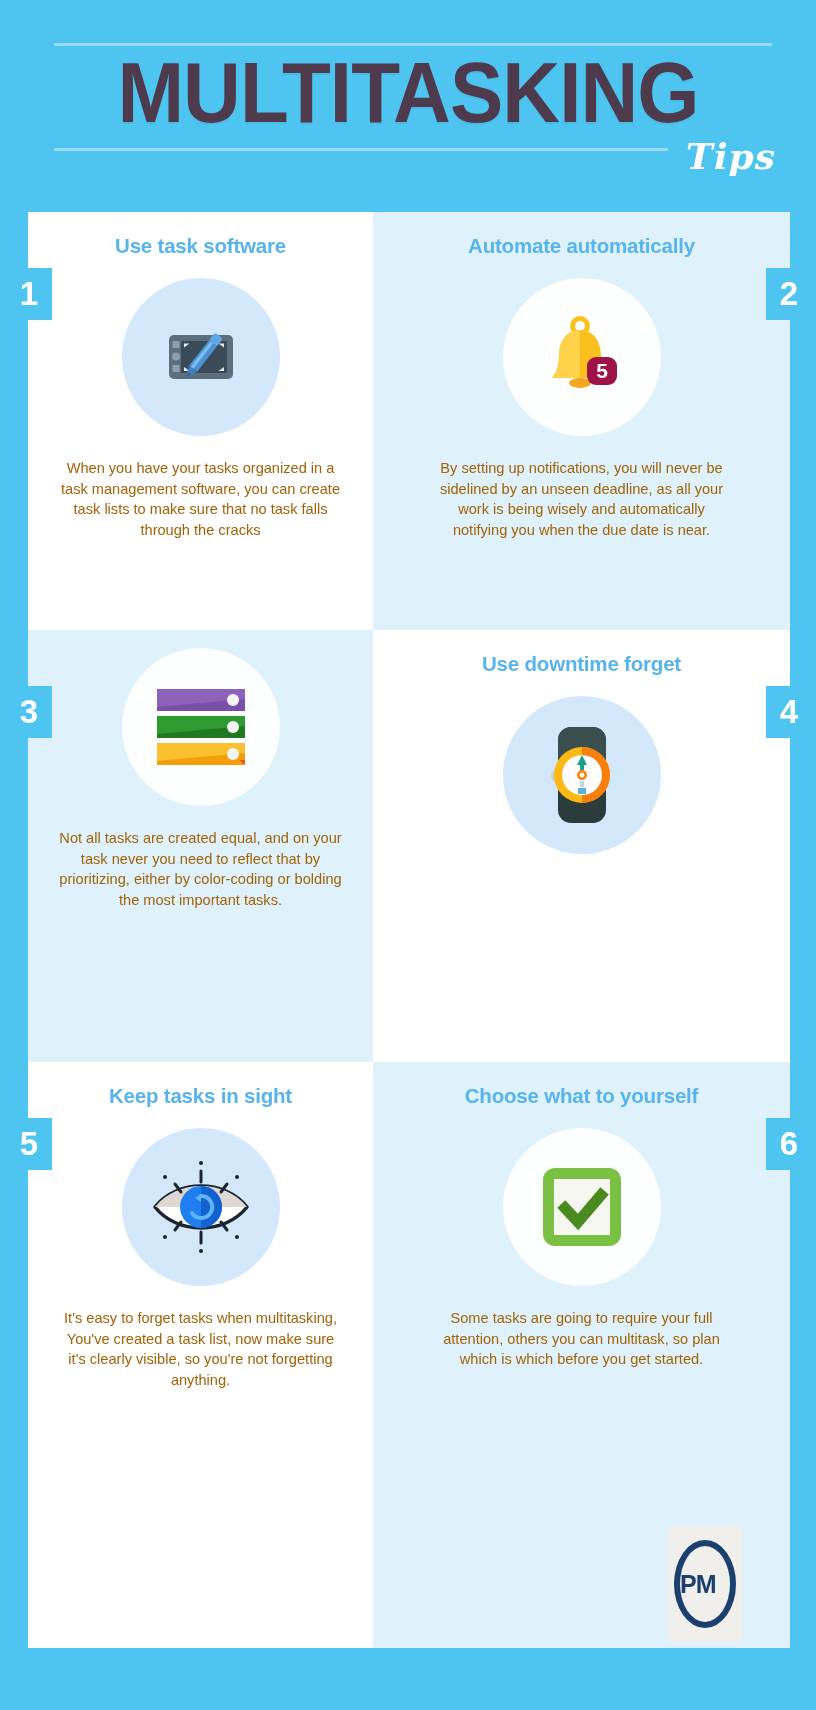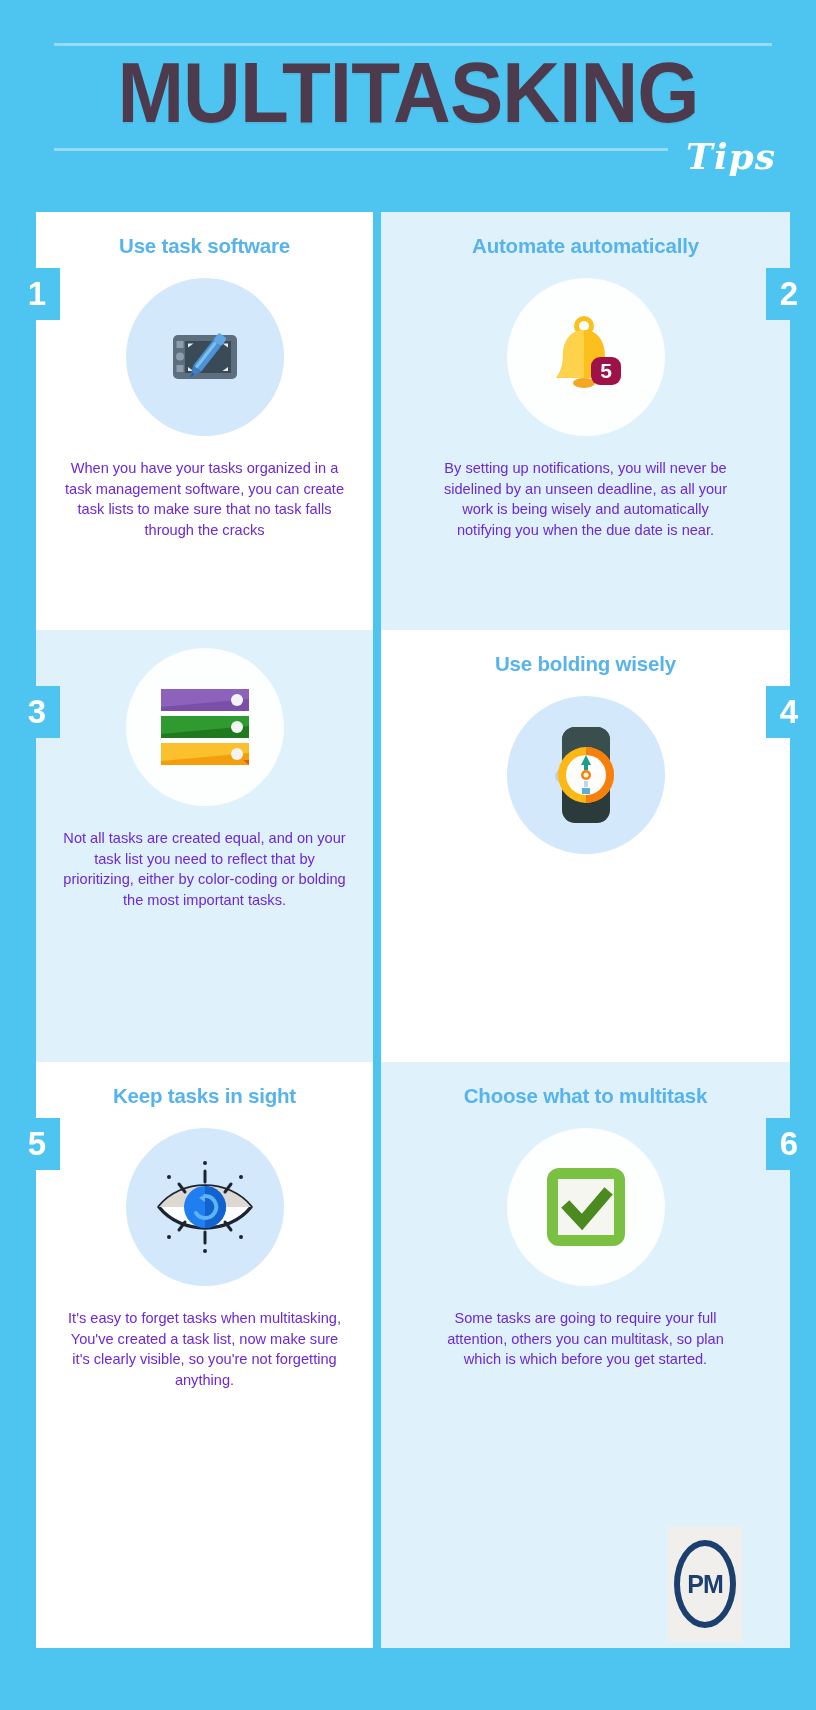--- a/index.html
+++ b/index.html
@@ -71,21 +71,20 @@
     height: 1436px;
     display: grid;
     grid-template-columns: 345px 417px;
     grid-template-rows: 418px 432px 586px;
   }
 
   .card {
     position: relative;
     overflow: visible;
     padding: 0;
-    margin-left: 8px;
   }
   .card.bg-white { background: #ffffff; }
   .card.bg-tint  { background: #dff2fc; }
 
   .card-title {
     margin-top: 20px;
     text-align: center;
     font-family: "Liberation Sans", sans-serif;
     font-weight: 700;
     font-size: 20.5px;
@@ -122,21 +121,21 @@
   }
   .icon-wrap.circ-blue  { background: #d3e8fb; }
   .icon-wrap.circ-white { background: #fdfefe; }
 
   .card-body {
     margin: 22px auto 0;
     text-align: center;
     font-family: "Liberation Sans", sans-serif;
     font-size: 14.6px;
     line-height: 20.5px;
-    color: #6d28d9;
+    color: #a16207;
     padding: 0 24px;
     max-width: 335px;
   }
   .card.col-right .card-body { max-width: 335px; }
 
   
   .pm-logo {
     position: absolute;
     right: 48px;
     bottom: 6px;
@@ -147,21 +146,21 @@
     align-items: center;
     justify-content: center;
   }
   .pm-ring {
     width: 62px;
     height: 88px;
     border: 6px solid #1b3f6e;
     border-radius: 50%;
     display: flex;
     align-items: center;
-    justify-content: center;
+    justify-content: flex-start;
   }
   .pm-text {
     font-family: "Liberation Sans", sans-serif;
     font-weight: 700;
     font-size: 25px;
     color: #1b3f6e;
     letter-spacing: -1px;
   }
 </style>
 </head>
@@ -230,25 +229,25 @@
           <circle cx="82" cy="19" r="6" fill="#f4f4f4"></circle>
           <rect x="6" y="35" width="88" height="22" fill="#1f7a1f"></rect>
           <path d="M6 35 L94 35 L94 45 L6 53 Z" fill="#2f9a2f"></path>
           <circle cx="82" cy="46" r="6" fill="#f4f4f4"></circle>
           <rect x="6" y="62" width="88" height="22" fill="#f59e0b"></rect>
           <path d="M6 62 L94 62 L94 72 L6 80 Z" fill="#fbc02d"></path>
           <circle cx="82" cy="73" r="6" fill="#f4f4f4"></circle>
           <path d="M88 79 L94 84 L94 79 Z" fill="#e8590c"></path>
         </svg>
       </div>
-      <div class="card-body">Not all tasks are created equal, and on your task list you need to reflect that by prioritizing, either by color-coding or bolding the most important tasks.</div>
+      <div class="card-body">Not all tasks are created equal, and on your task never you need to reflect that by prioritizing, either by color-coding or bolding the most important tasks.</div>
     </div>
 
     <div class="card bg-white col-right">
-      <div class="card-title">Use bolding wisely</div>
+      <div class="card-title">Use downtime forget</div>
       <div class="badge right">4</div>
       <div class="icon-wrap circ-blue">
         <svg width="92" height="108" viewBox="0 0 92 108">
           <rect x="22" y="6" width="48" height="96" rx="13" fill="#2b3b3b"></rect>
           <path d="M35 6 H57 A13 13 0 0 1 70 19 V48 H22 V19 A13 13 0 0 1 35 6 Z" fill="#3b4e4e"></path>
           <ellipse cx="20" cy="55" rx="5" ry="6" fill="#c9cfcf"></ellipse>
           <circle cx="46" cy="54" r="28" fill="#fdb913"></circle>
           <path d="M46 26 A28 28 0 0 1 46 82 Z" fill="#f97f0c"></path>
           <circle cx="46" cy="54" r="20" fill="#fdfdfd"></circle>
           <path d="M46 34 L41 44 L51 44 Z" fill="#1aa08a"></path>
@@ -287,21 +286,21 @@
             <circle cx="100" cy="26" r="2"></circle>
             <circle cx="28" cy="86" r="2"></circle>
             <circle cx="100" cy="86" r="2"></circle>
           </g>
         </svg>
       </div>
       <div class="card-body">It's easy to forget tasks when multitasking, You've created a task list, now make sure it's clearly visible, so you're not forgetting anything.</div>
     </div>
 
     <div class="card bg-tint col-right">
-      <div class="card-title">Choose what to multitask</div>
+      <div class="card-title">Choose what to yourself</div>
       <div class="badge right">6</div>
       <div class="icon-wrap circ-white">
         <svg width="86" height="86" viewBox="0 0 86 86">
           <rect x="4" y="4" width="78" height="78" rx="12" fill="#7ac143"></rect>
           <rect x="15" y="15" width="56" height="56" fill="#f5f6f0"></rect>
           <path d="M26 44 L39 58 L62 31" fill="none" stroke="#4a8a1f" stroke-width="11" stroke-linecap="square" stroke-linejoin="miter"></path>
         </svg>
       </div>
       <div class="card-body">Some tasks are going to require your full attention, others you can multitask, so plan which is which before you get started.</div>
 

